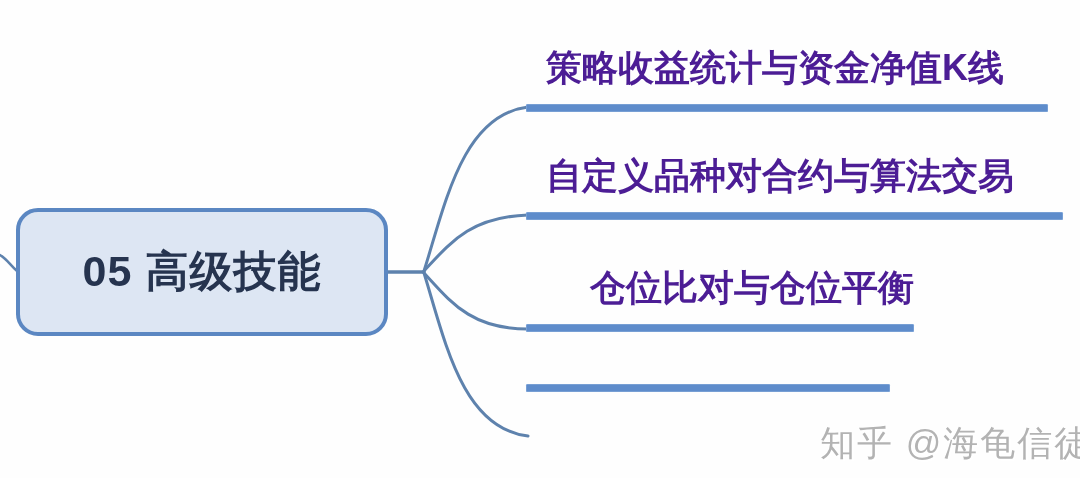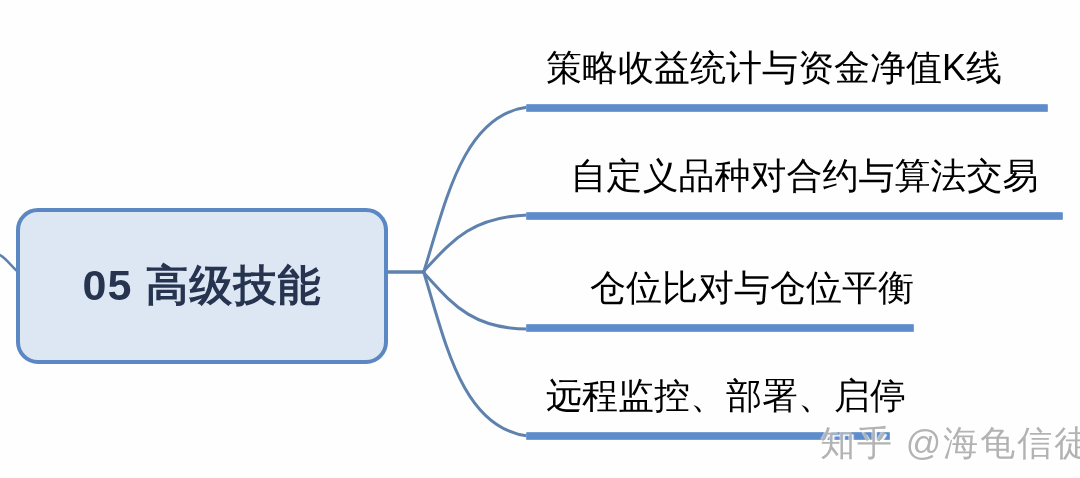--- a/index.html
+++ b/index.html
@@ -17,21 +17,21 @@
   }
   .connectors {
     position: absolute;
     left: 0; top: 0;
     width: 1080px; height: 478px;
     pointer-events: none;
   }
   .root-node {
     position: absolute;
     left: 16px; top: 208px;
-    width: 372px; height: 156px;
+    width: 372px; height: 128px;
     background: #dde6f3;
     border: 4px solid #5b87c2;
     border-radius: 22px;
     box-sizing: border-box;
     display: flex;
     align-items: center;
     justify-content: center;
   }
   .root-node-label {
     font-size: 43px;
@@ -40,35 +40,35 @@
     letter-spacing: 1px;
     white-space: nowrap;
   }
   .branch {
     position: absolute;
     left: 526px;
   }
   .branch-label {
     font-size: 36px;
     line-height: 48px;
-    font-weight: 400;
-    color: #000000;
+    font-weight: 700;
+    color: #4c1d95;
     white-space: nowrap;
     padding-left: 20px;
   }
   .branch-bar {
     height: 8px;
     margin-top: 12px;
     background: #5e8ccb;
     border-radius: 1.5px;
     box-shadow: 0 0 0 0.5px #8fb2de inset;
   }
   .branch-1 { top: 44px; }
   .branch-1 .branch-bar { width: 522px; }
-  .branch-2 { top: 152px; text-align: center; }
+  .branch-2 { top: 152px; }
   .branch-2 .branch-bar { width: 537px; }
   .branch-3 { top: 264px; text-align: right; }
   .branch-3 .branch-bar { width: 388px; }
   .branch-4 { top: 372px; }
   .branch-4 .branch-bar { width: 364px; }
   .watermark {
     position: absolute;
     left: 820px; top: 420px;
     font-size: 35px;
     font-weight: 500;
@@ -108,19 +108,18 @@
     <div class="branch-label">自定义品种对合约与算法交易</div>
     <div class="branch-bar"></div>
   </div>
 
   <div class="branch branch-3">
     <div class="branch-label">仓位比对与仓位平衡</div>
     <div class="branch-bar"></div>
   </div>
 
   <div class="branch branch-4">
-    <div class="branch-label">远程监控、部署、启停</div>
     <div class="branch-bar"></div>
   </div>
 
   <div class="watermark">知乎 @海龟信徒</div>
 
 </div>
 
 </body></html>

